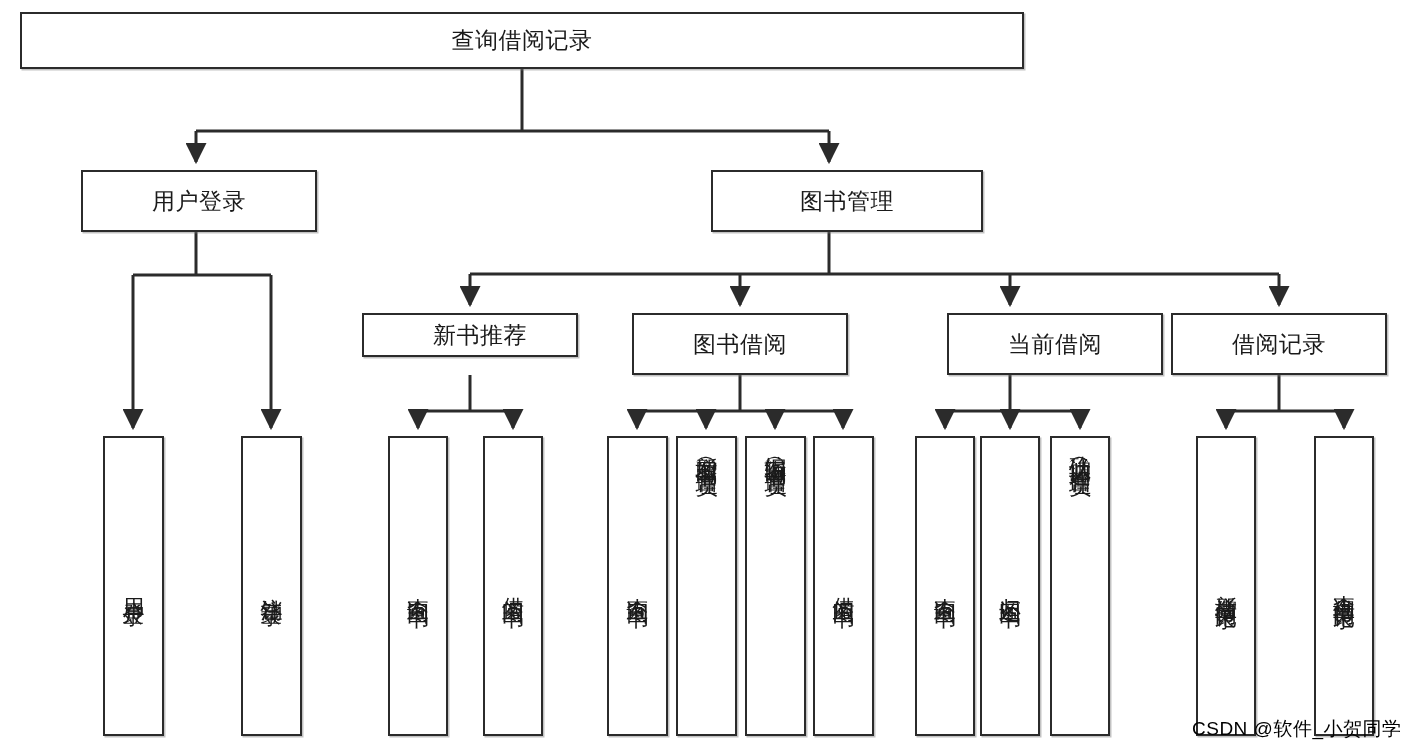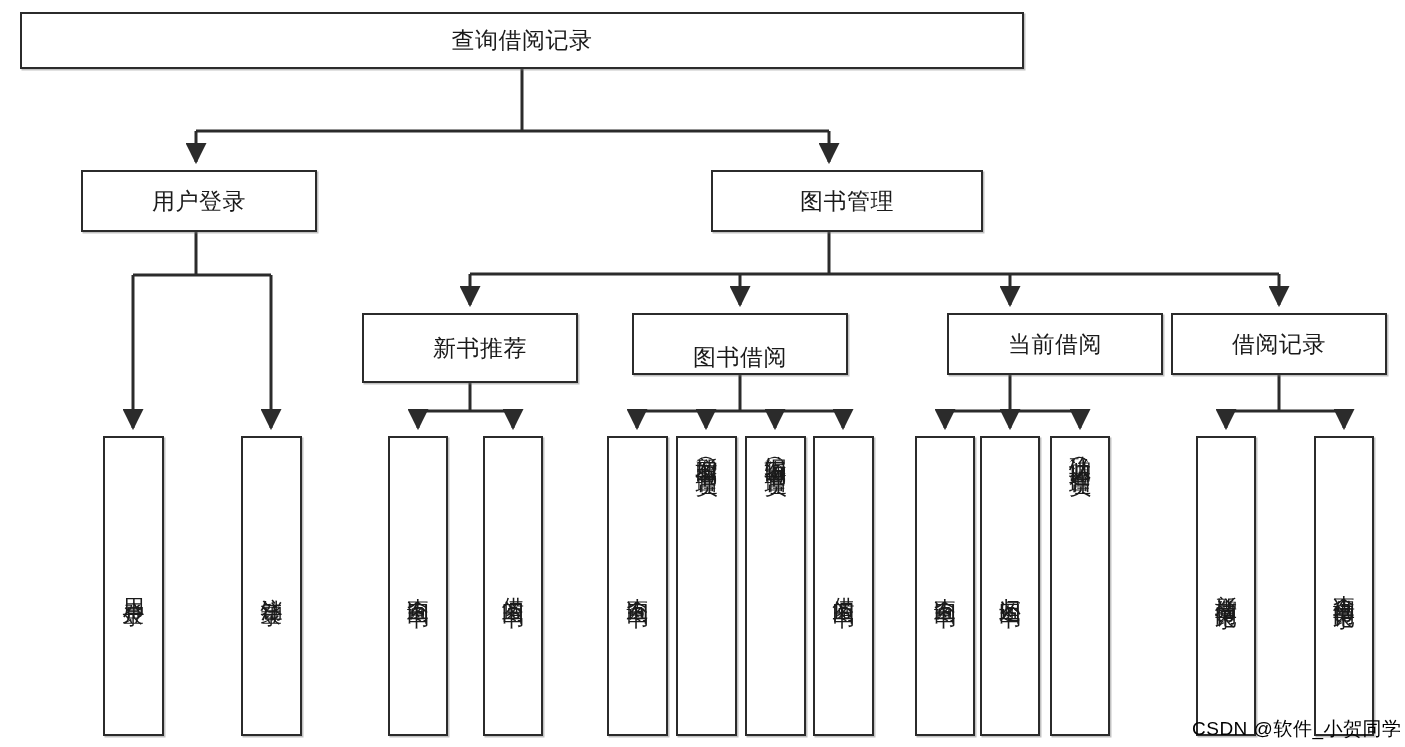--- a/index.html
+++ b/index.html
@@ -117,24 +117,24 @@
     <span>查询借阅记录</span>
   </div>
 
   <div class="node h" style="left:81px; top:170px; width:236px; height:62px;">
     <span>用户登录</span>
   </div>
   <div class="node h" style="left:711px; top:170px; width:272px; height:62px;">
     <span>图书管理</span>
   </div>
 
-  <div class="node h" style="left:362px; top:313px; width:216px; height:70px;padding-left:20px;">
+  <div class="node h" style="left:362px; top:313px; width:216px; height:44px;padding-left:20px;">
     <span>新书推荐</span>
   </div>
-  <div class="node h" style="left:632px; top:313px; width:216px; height:62px;align-items:flex-end;">
+  <div class="node h" style="left:632px; top:313px; width:216px; height:62px;">
     <span>图书借阅</span>
   </div>
   <div class="node h" style="left:902px; top:313px; width:216px; height:62px;margin-left:45px;">
     <span>当前借阅</span>
   </div>
   <div class="node h" style="left:1171px; top:313px; width:216px; height:62px;">
     <span>借阅记录</span>
   </div>
 
   <div class="node v" style="left:103px; top:436px; width:61px; height:300px;">

